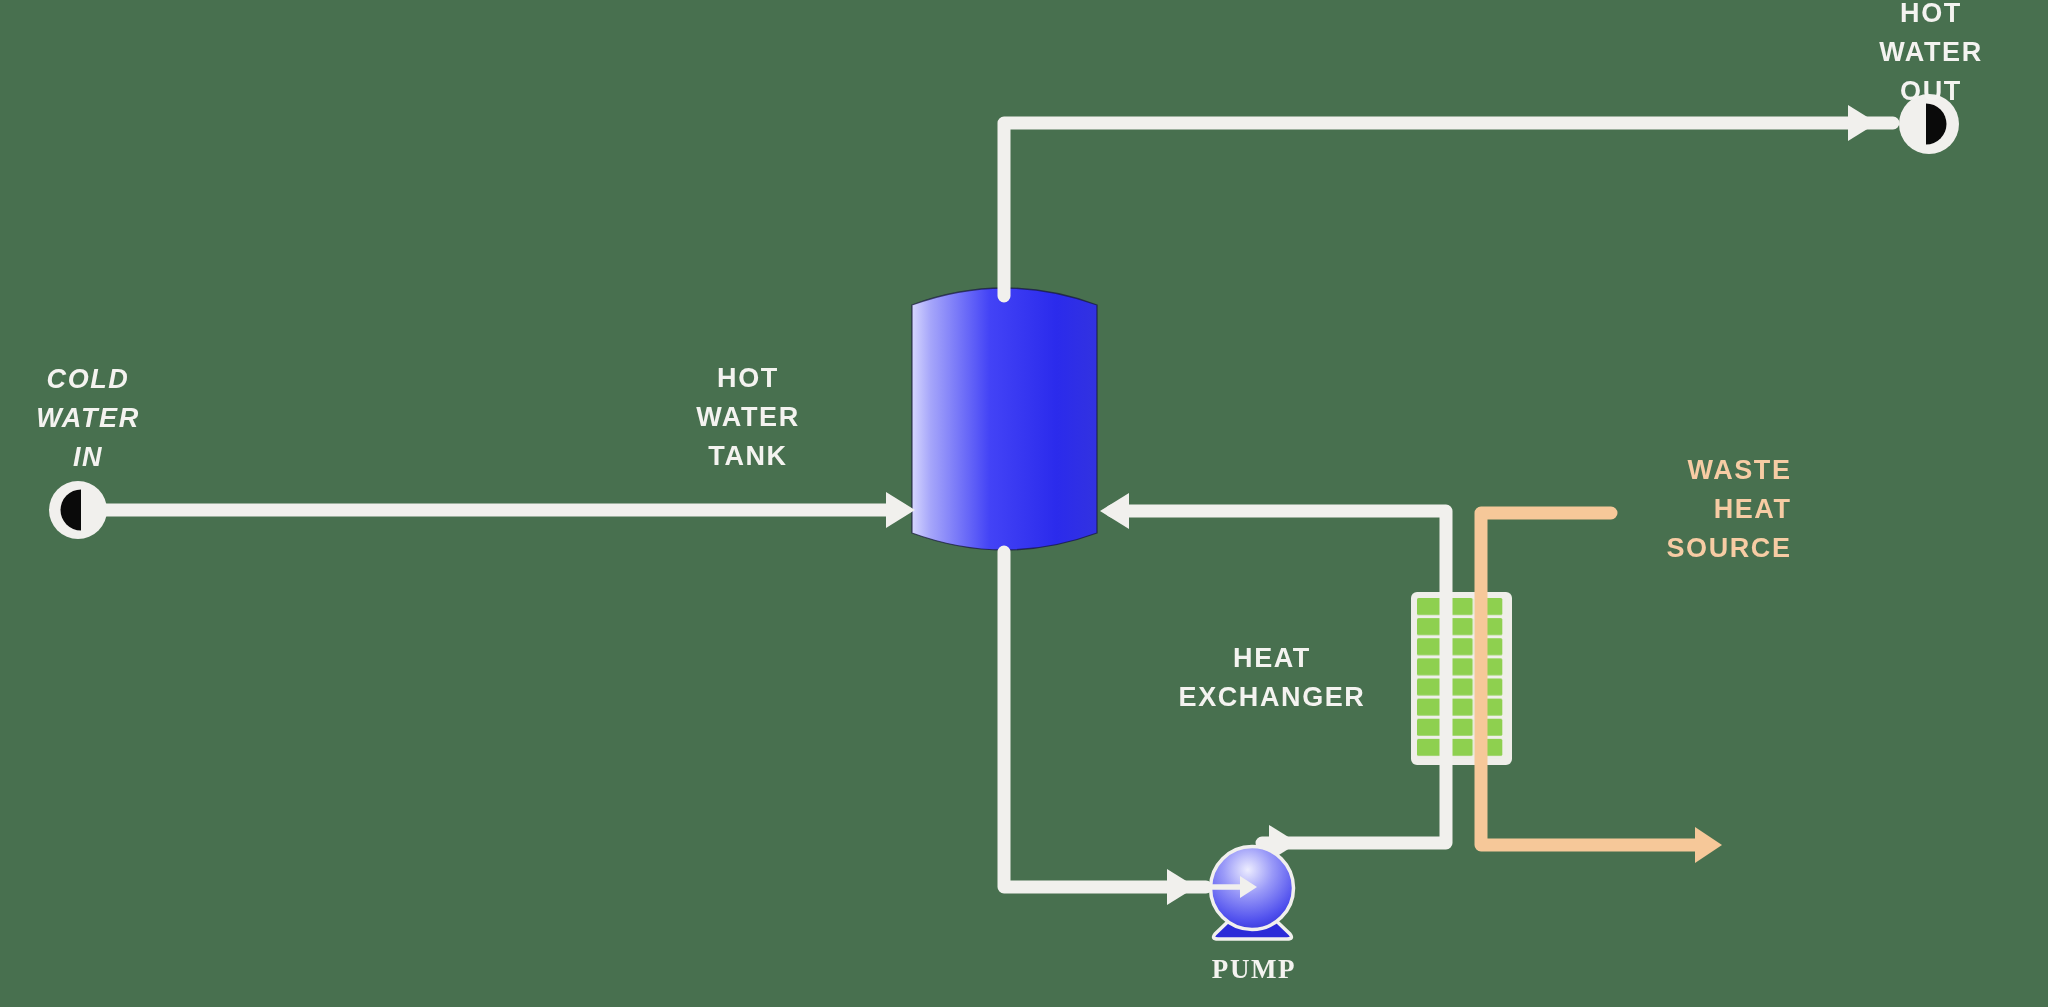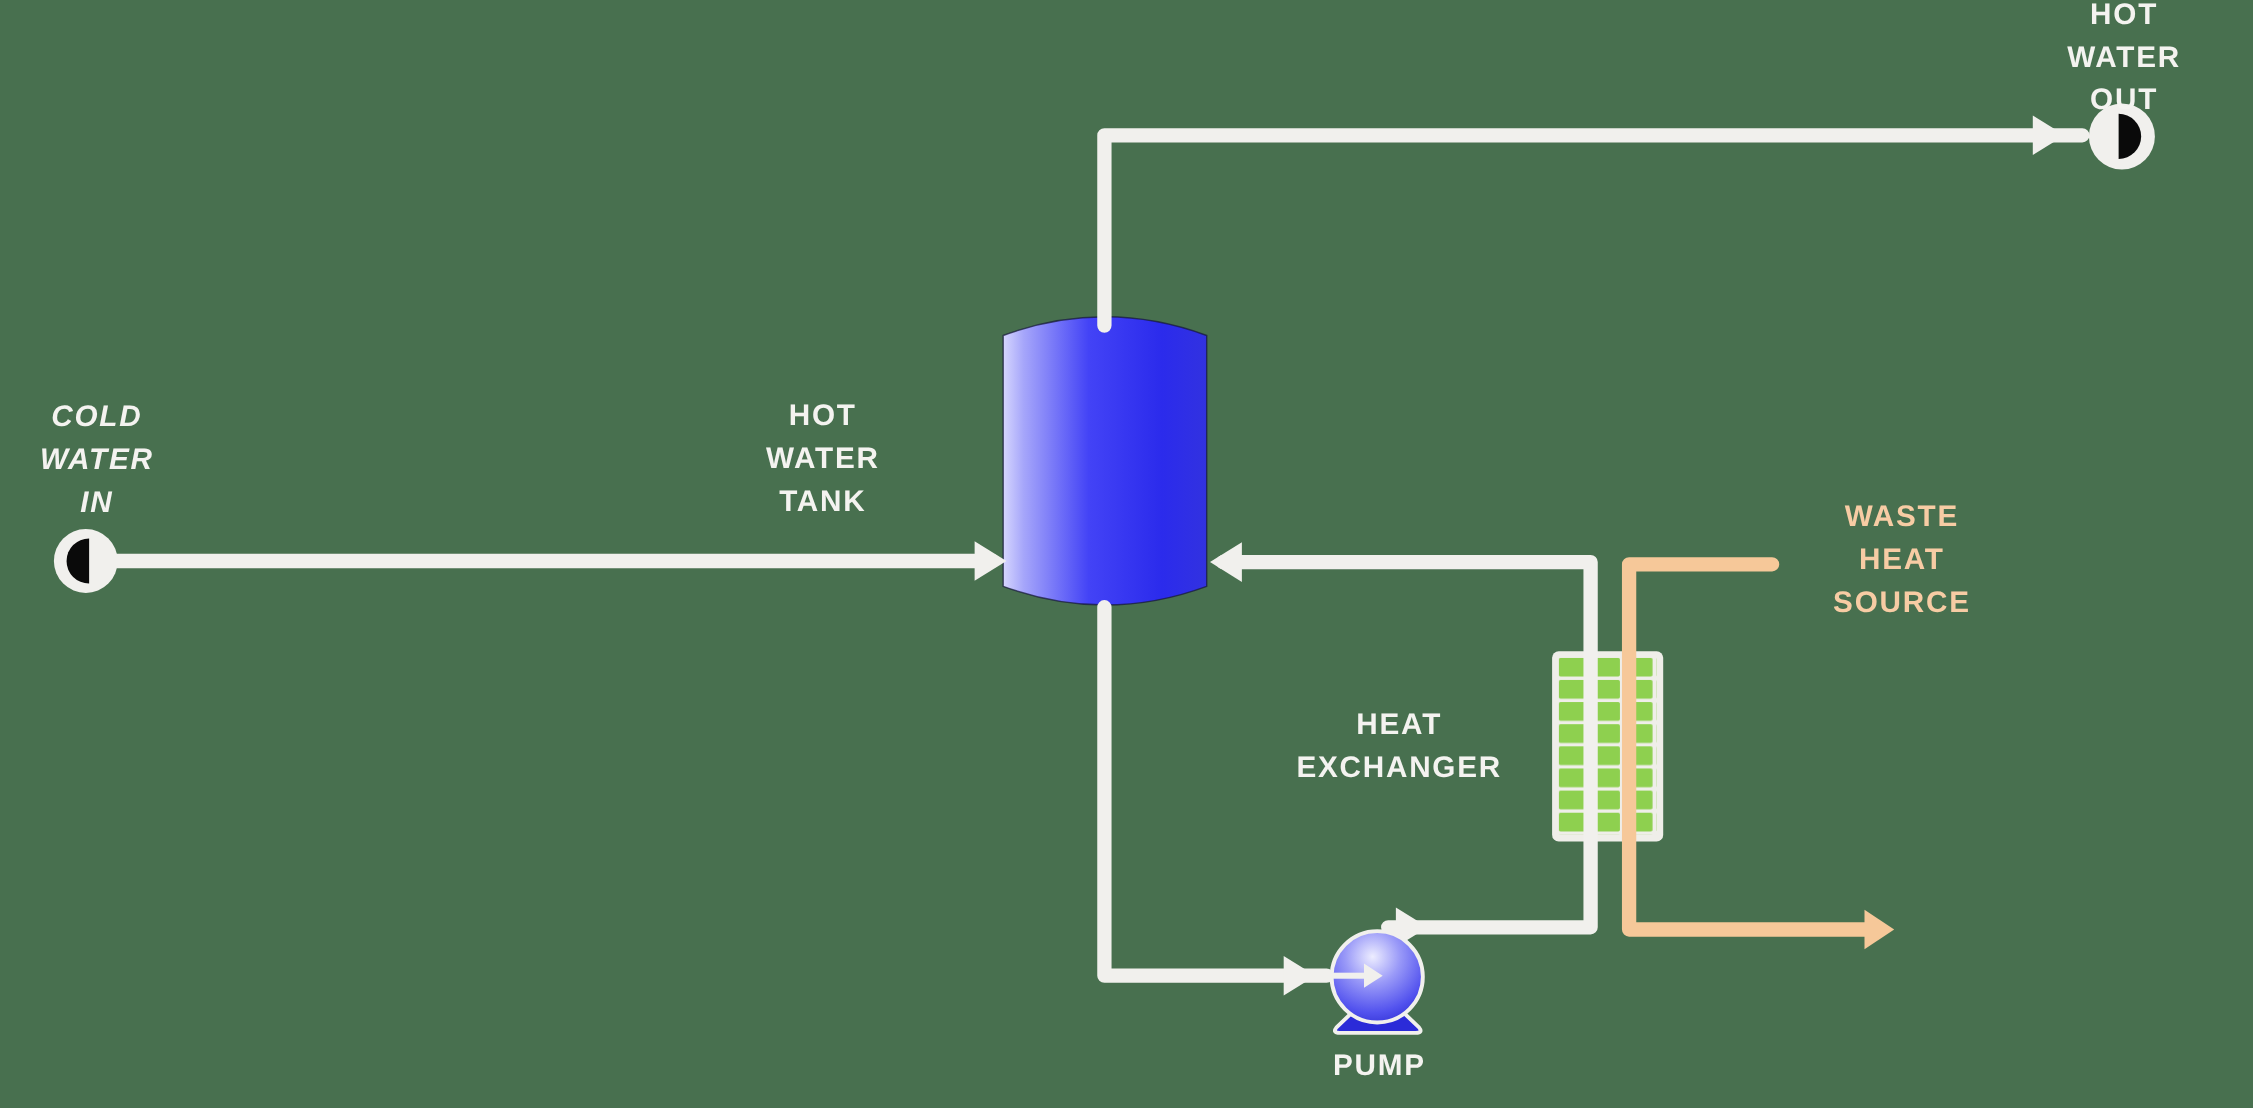--- a/index.html
+++ b/index.html
@@ -27,20 +27,21 @@
     white-space: pre-line;
     text-align: center;
     font-size: 27px;
     font-weight: 700;
     letter-spacing: 1.6px;
     line-height: 39px;
     color: #F4F3F0;
   }
   .label.peach {
     color: #F7CCA4;
+    text-align: right;
   }
 </style>
 </head>
 <body>
 
 <div class="stage">
 
   <svg width="2048" height="1007" viewBox="0 0 2048 1007">
     <defs>
       <linearGradient id="tankGrad" x1="0" y1="0" x2="1" y2="0">
@@ -121,15 +122,15 @@
   <div class="label" style="left:1931px; top:52px;">HOT WATER
 OUT</div>
 
   <div class="label peach" style="left:1729px; top:509px;">WASTE
 HEAT
 SOURCE</div>
 
   <div class="label" style="left:1272px; top:678px;">HEAT
 EXCHANGER</div>
 
-  <div class="label" style="left:1254px; top:969px;">PUMP</div>
+  <div class="label" style="left:1254px; top:969px;font-family:Liberation Serif, serif;">PUMP</div>
 
 </div>
 
 </body></html>

